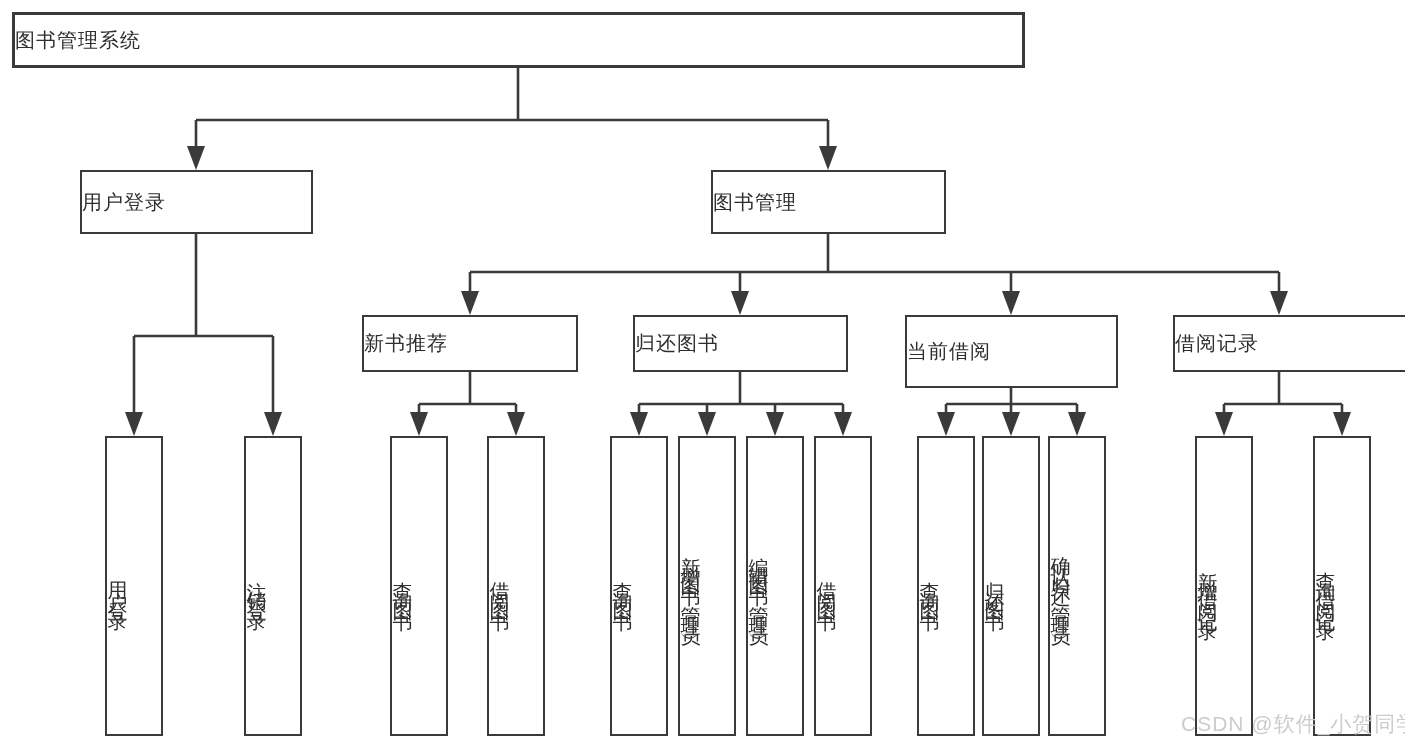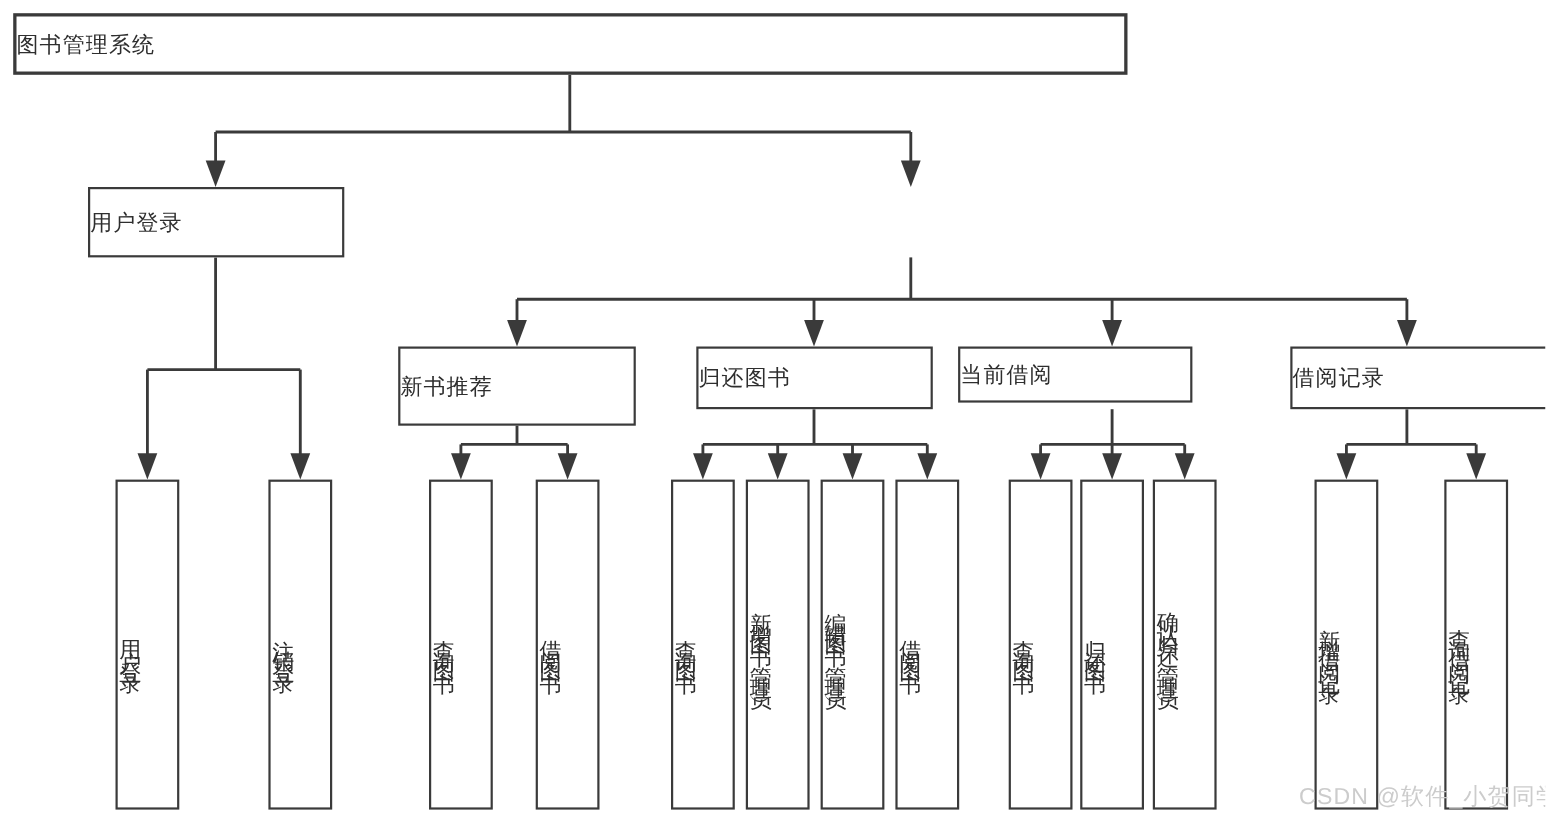--- a/index.html
+++ b/index.html
@@ -145,28 +145,31 @@
     </g>
   </svg>
 
   <div class="node root" style="left:12px;top:12px;width:1013px;height:56px">
     <span class="hlabel">图书管理系统</span>
   </div>
 
   <div class="node" style="left:80px;top:170px;width:233px;height:64px">
     <span class="hlabel">用户登录</span>
   </div>
-
-  <div class="node" style="left:362px;top:315px;width:216px;height:72px">
+  <div class="node" style="left:711px;top:170px;width:235px;height:64px">
+    <span class="hlabel">图书管理</span>
+  </div>
+
+  <div class="node" style="left:362px;top:315px;width:216px;height:57px">
     <span class="hlabel">新书推荐</span>
   </div>
   <div class="node" style="left:633px;top:315px;width:215px;height:57px">
     <span class="hlabel">归还图书</span>
   </div>
-  <div class="node" style="left:871px;top:315px;width:213px;height:51px">
+  <div class="node" style="left:905px;top:315px;width:213px;height:73px">
     <span class="hlabel">当前借阅</span>
   </div>
   <div class="node" style="left:1173px;top:315px;width:252px;height:57px">
     <span class="hlabel">借阅记录</span>
   </div>
 
   <div class="node leaf" style="left:105px">
     <span class="vlabel">用户登录</span>
   </div>
   <div class="node leaf" style="left:244px">

